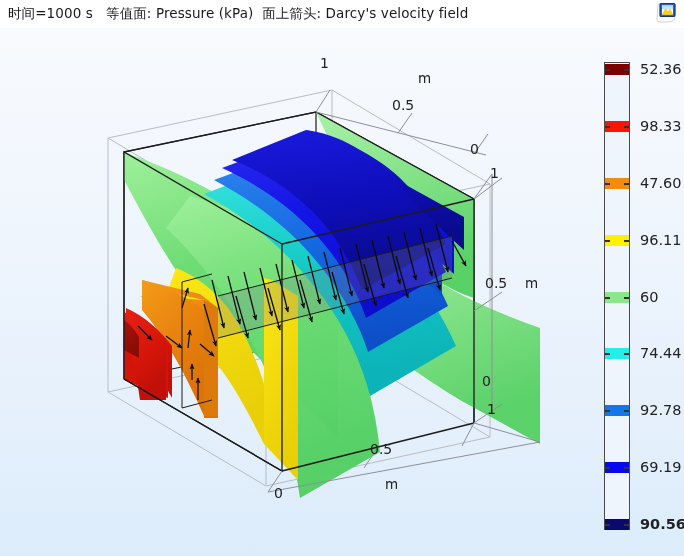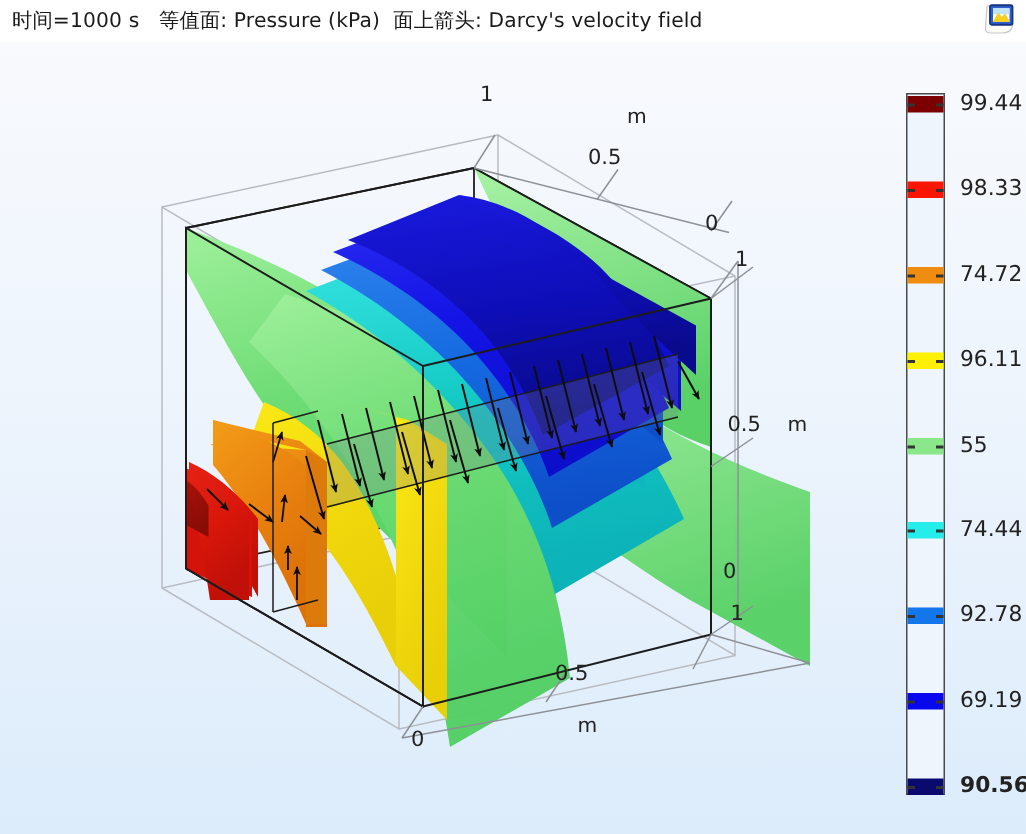--- a/index.html
+++ b/index.html
@@ -408,24 +408,24 @@
         <div class="cb-tick left" style="top: 346.5px;"></div>
         <div class="cb-tick right" style="top: 346.5px;"></div>
         <div class="cb-band" style="top: 399px; background: rgb(8, 8, 239);"></div>
         <div class="cb-tick left" style="top: 403.5px;"></div>
         <div class="cb-tick right" style="top: 403.5px;"></div>
         <div class="cb-band" style="top: 456px; background: rgb(10, 10, 110);"></div>
         <div class="cb-tick left" style="top: 460.5px;"></div>
         <div class="cb-tick right" style="top: 460.5px;"></div>
       </div>
 
-  <div class="cb-label" style="top: -0.5px;">99.44</div>
+  <div class="cb-label" style="top: -0.5px;">52.36</div>
       <div class="cb-label" style="top: 56.5px;">98.33</div>
-      <div class="cb-label" style="top: 113.5px;">74.72</div>
+      <div class="cb-label" style="top: 113.5px;">47.60</div>
       <div class="cb-label" style="top: 170.5px;">96.11</div>
-      <div class="cb-label" style="top: 227.5px;">55</div>
+      <div class="cb-label" style="top: 227.5px;">60</div>
       <div class="cb-label" style="top: 283.5px;">74.44</div>
       <div class="cb-label" style="top: 340.5px; text-align: right;">92.78</div>
       <div class="cb-label" style="top: 397.5px;">69.19</div>
       <div class="cb-label" style="top: 454.5px; font-weight: bold;">90.56</div>
     </div>
 
 </div>
 
 </body></html>

